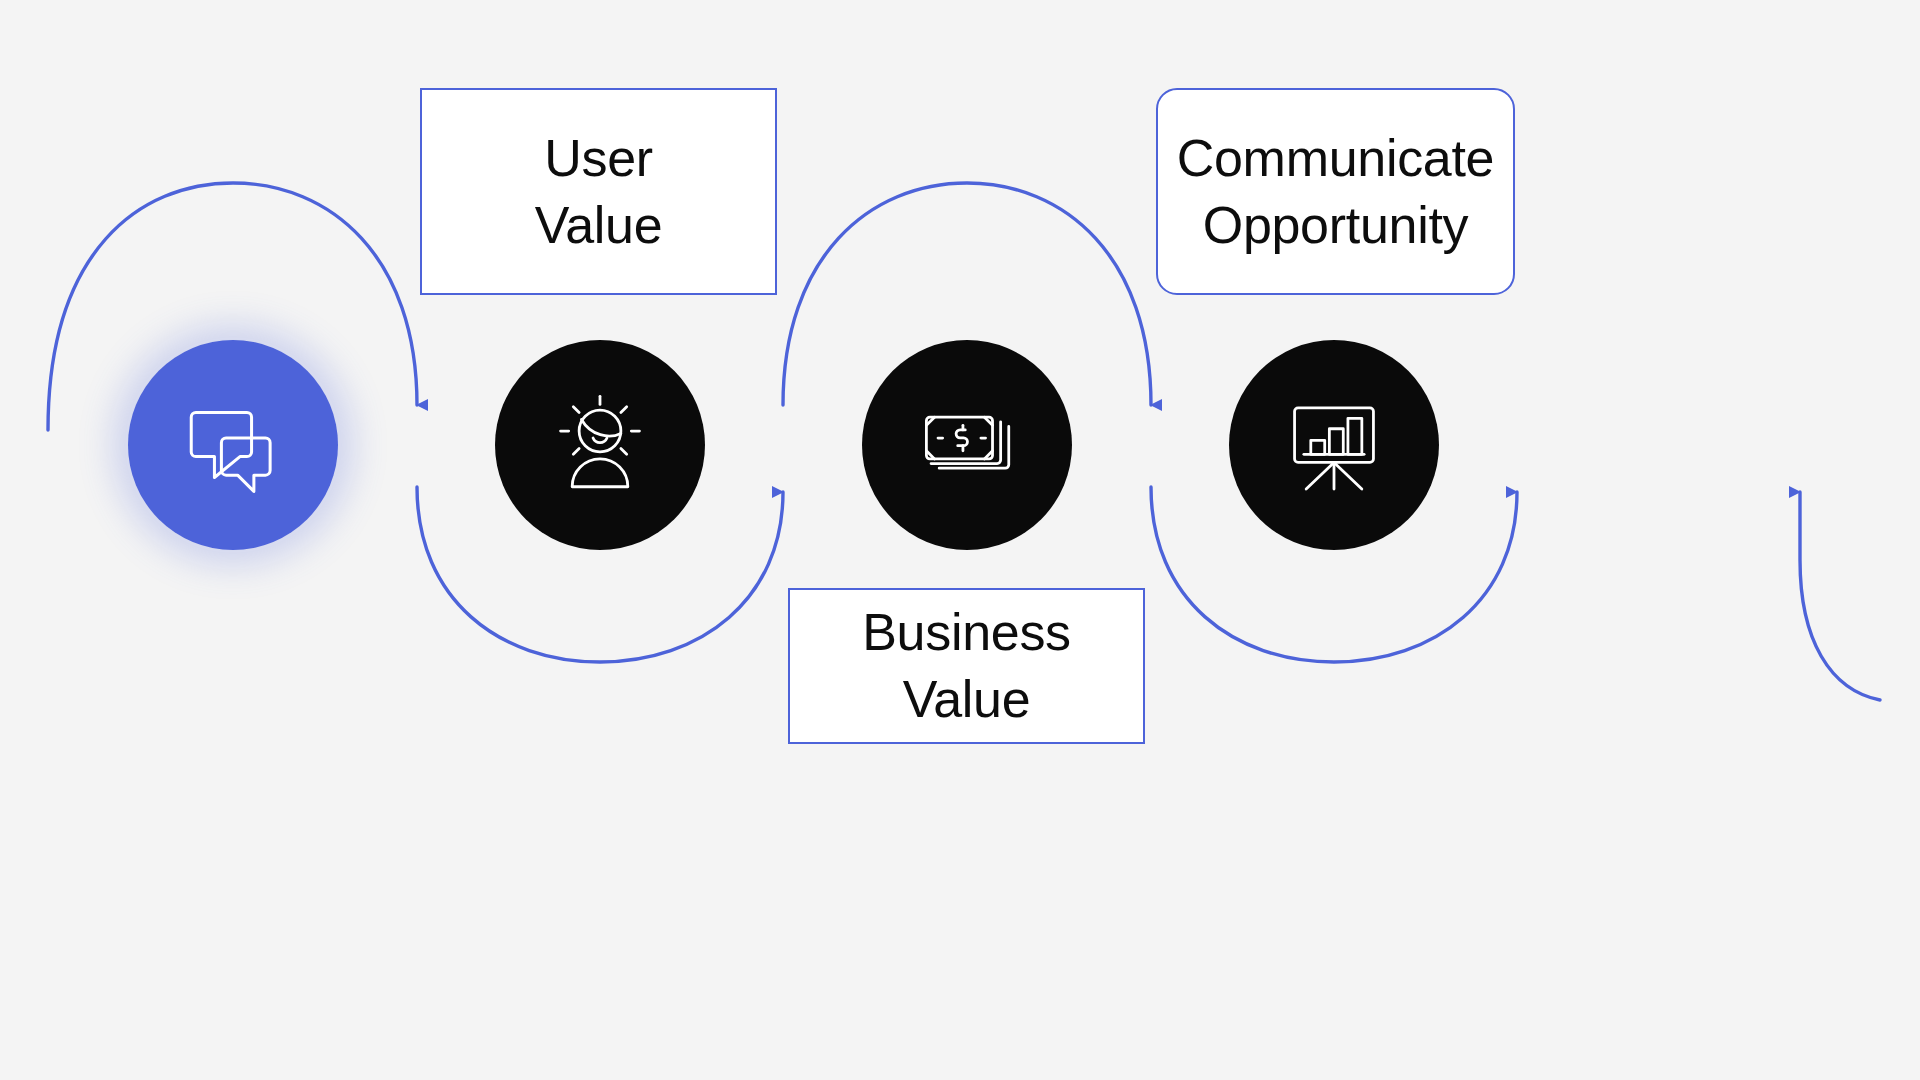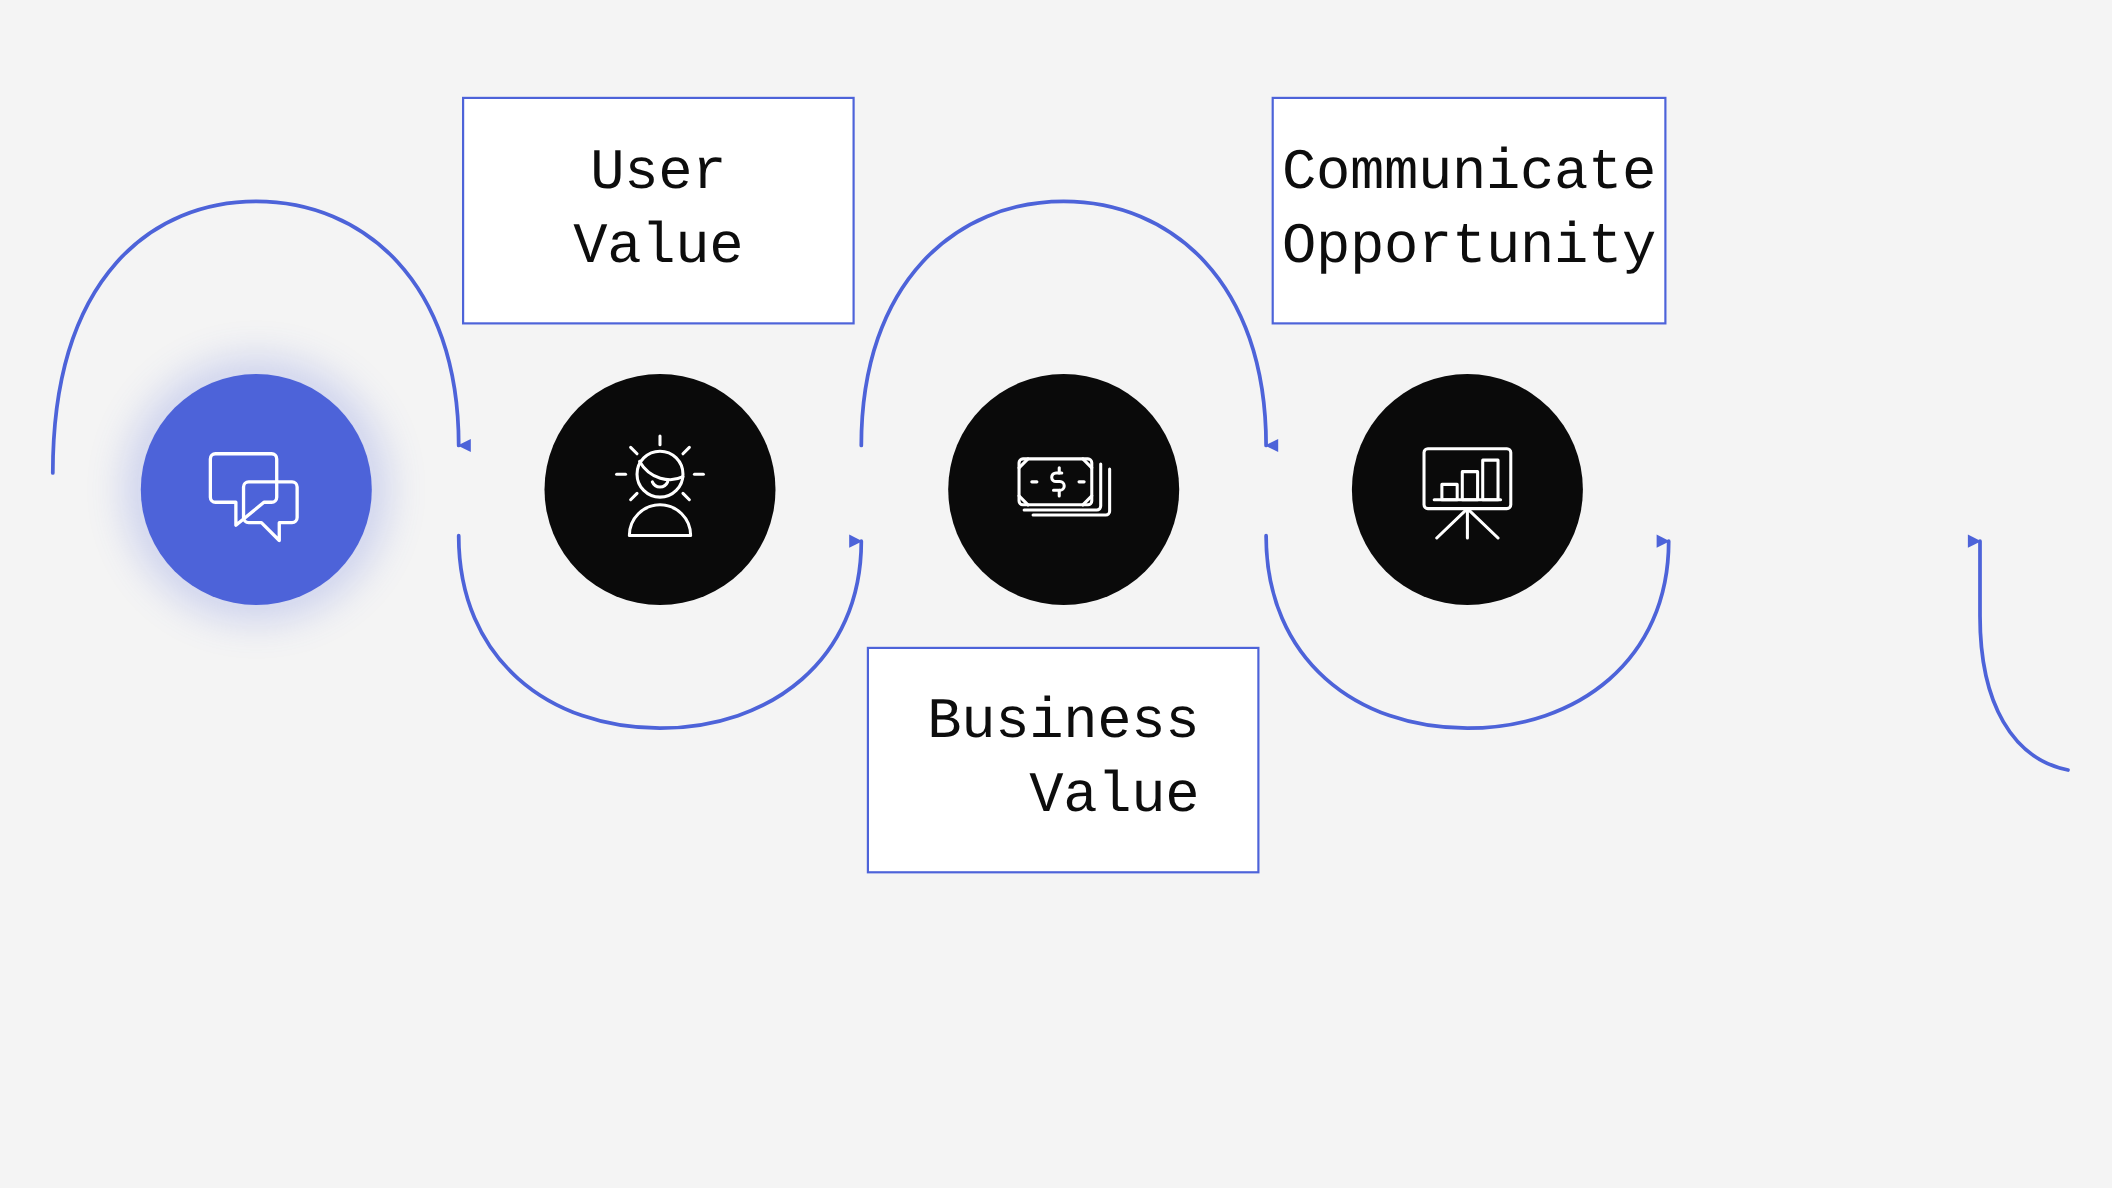--- a/index.html
+++ b/index.html
@@ -57,39 +57,39 @@
     position: absolute;
     background: #ffffff;
     border: 2px solid #4d63d9;
     box-sizing: border-box;
     display: flex;
     align-items: center;
     justify-content: center;
     text-align: center;
   }
   .label-box .label-text {
-    font-family: Liberation Mono, monospace;
+    font-family: Liberation Sans, sans-serif;
     font-size: 52px;
     line-height: 1.28;
     color: #0d0d0d;
     font-weight: 400;
     letter-spacing: -0.3px;
     white-space: pre-line;
   }
 
   
   #circle-manager-briefing { left: 128px;  top: 340px; }
   #circle-user-value      { left: 495px;  top: 340px; }
   #circle-business-value  { left: 862px;  top: 340px; }
   #circle-communicate     { left: 1229px; top: 340px; }
 
   #box-user-value     { left: 420px;  top: 88px;  width: 357px; height: 207px; }
-  #box-communicate    { left: 1156px; top: 88px;  width: 359px; height: 207px; }
+  #box-communicate    { left: 1156px; top: 88px;  width: 359px; height: 207px; border-radius: 21px; }
   #box-manager-briefing { left: 52px;  top: 588px; width: 358px; height: 205px; }
-  #box-business-value { left: 788px;  top: 588px; width: 357px; height: 206px; text-align: right; }
+  #box-business-value { left: 788px;  top: 588px; width: 357px; height: 156px; }
 </style>
 </head>
 <body>
 
 <div id="stage">
 
   <svg id="connectors" viewBox="0 0 1920 1080">
     <defs>
       <marker id="arrow-down" markerWidth="14" markerHeight="14" refX="7" refY="12" orient="auto" markerUnits="userSpaceOnUse">
         <path d="M1,1 L13,1 L7,13 Z" fill="#4d63d9"></path>

